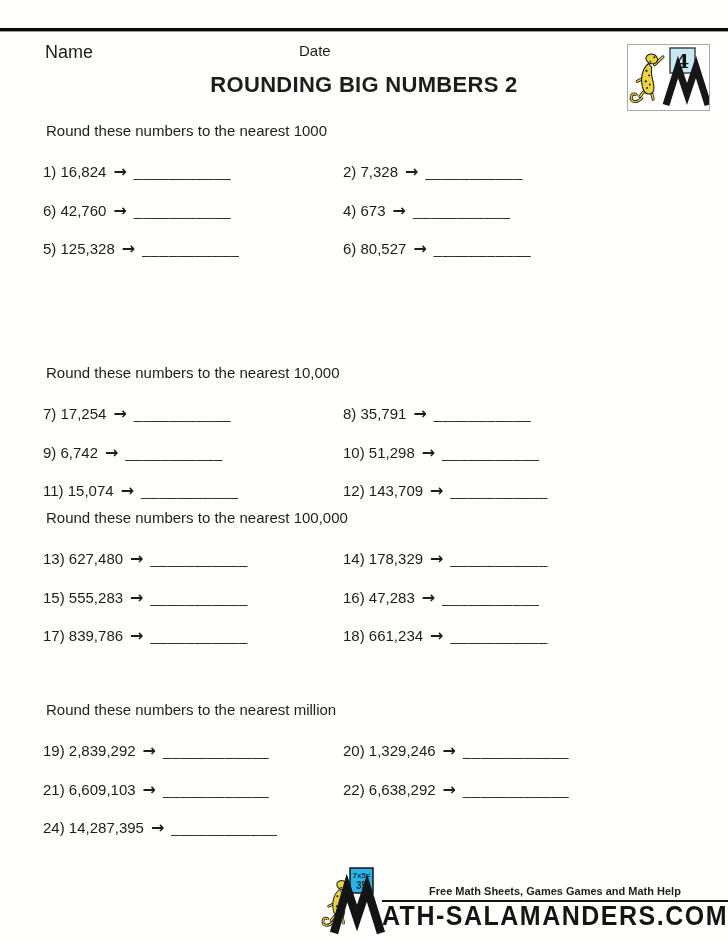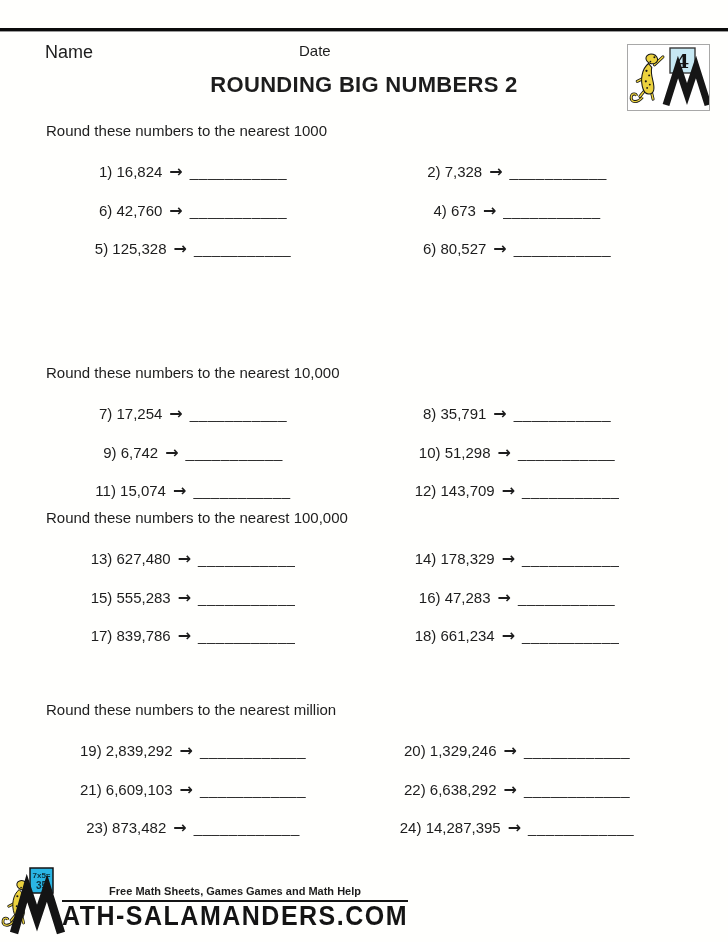--- a/index.html
+++ b/index.html
@@ -31,32 +31,32 @@
   }
 
   .section { position:absolute; left:43px; width:648px; }
   .sec-1 { top:122px; }
   .sec-2 { top:332px;margin-top:32px; }
   .sec-3 { top:509px; }
   .sec-4 { top:701px; }
   .instruction { font-size:15px; padding-left:3px; line-height:18px; }
   .problems {
     margin-top:22px; display:grid;
-    grid-template-columns:300px auto; grid-auto-rows:38.5px;text-align:center;
+    grid-template-columns:300px auto; grid-auto-rows:38.5px;
   }
   .problem { font-size:15px; white-space:nowrap; }
   .arrow {
     font-family:"DejaVu Sans", sans-serif;
     font-size:16px; font-weight:600; margin:0 7px; 
   }
   .blank { letter-spacing:.5px; }
 
   .footer {
     position:absolute; top:866px; left:0; width:728px;
-    display:flex; justify-content:flex-start; align-items:flex-end;
+    display:flex; justify-content:flex-end; align-items:flex-end;
   }
   .footer-logo svg { display:block; }
   .footer-text { display:flex; flex-direction:column; margin-left:-4px; padding-bottom:3px; }
   .tagline { font-size:11px; font-weight:700; text-align:center; padding:0 6px; }
   .tag-rule { height:2px; background:#141414; margin-top:3px; }
   .site-text {
     font-size:25px; font-weight:700; letter-spacing:1.5px;
     line-height:1.25; transform:scaleY(1.08); transform-origin:bottom left;
     color:#141414; white-space:nowrap;
   }
@@ -148,21 +148,20 @@
   </div>
 </div>
 
 <div class="section sec-4">
   <div class="instruction">Round these numbers to the nearest million</div>
   <div class="problems">
     <div class="problem"><span>19) 2,839,292</span><span class="arrow">→</span><span class="blank">____________</span></div>
     <div class="problem"><span>20) 1,329,246</span><span class="arrow">→</span><span class="blank">____________</span></div>
     <div class="problem"><span>21) 6,609,103</span><span class="arrow">→</span><span class="blank">____________</span></div>
     <div class="problem"><span>22) 6,638,292</span><span class="arrow">→</span><span class="blank">____________</span></div>
-    <div class="problem"><span>23) 873,482</span><span class="arrow">→</span><span class="blank">____________</span></div>
     <div class="problem"><span>24) 14,287,395</span><span class="arrow">→</span><span class="blank">____________</span></div>
   </div>
 </div>
 
 <div class="footer">
   <div class="footer-logo">
     <svg width="66" height="70" viewBox="0 0 66 70">
       <g>
         <use href="#sala" transform="translate(0,8) scale(0.62)"></use>
       </g>

